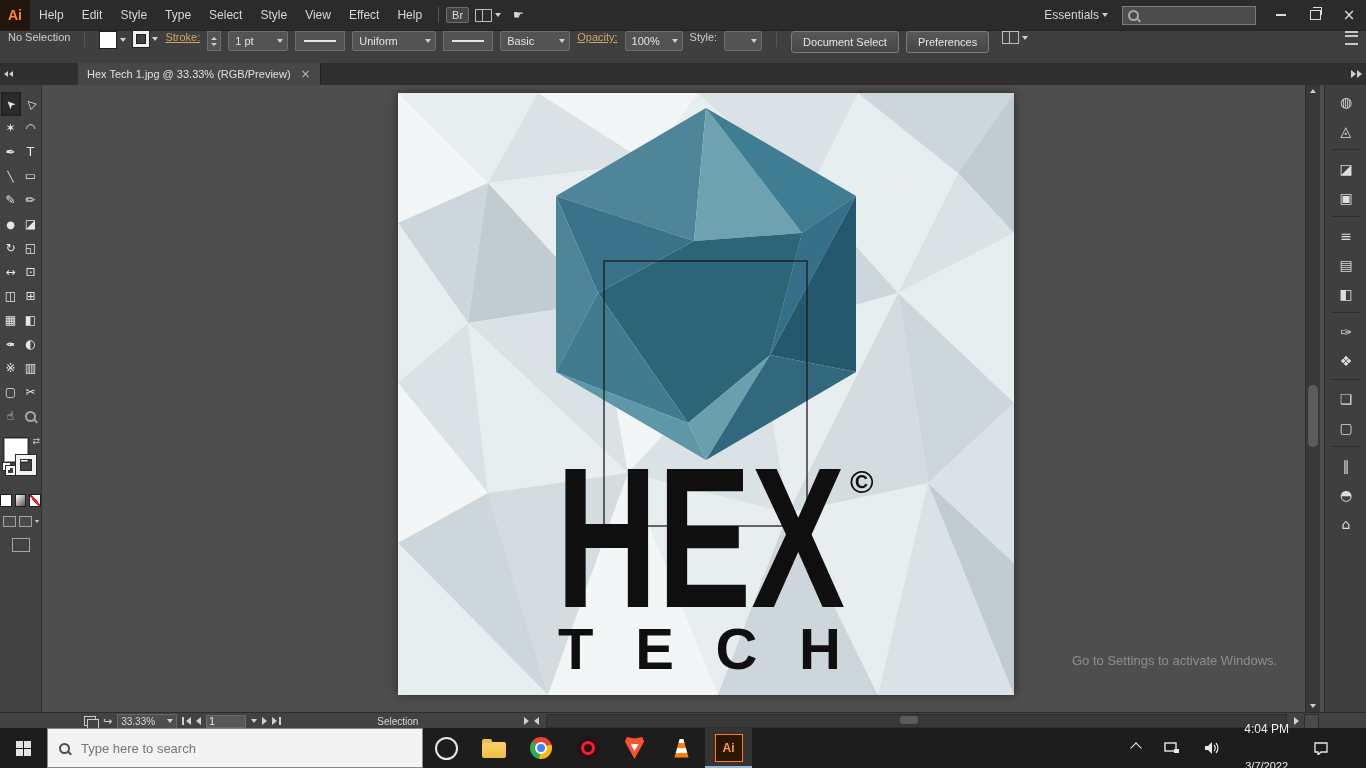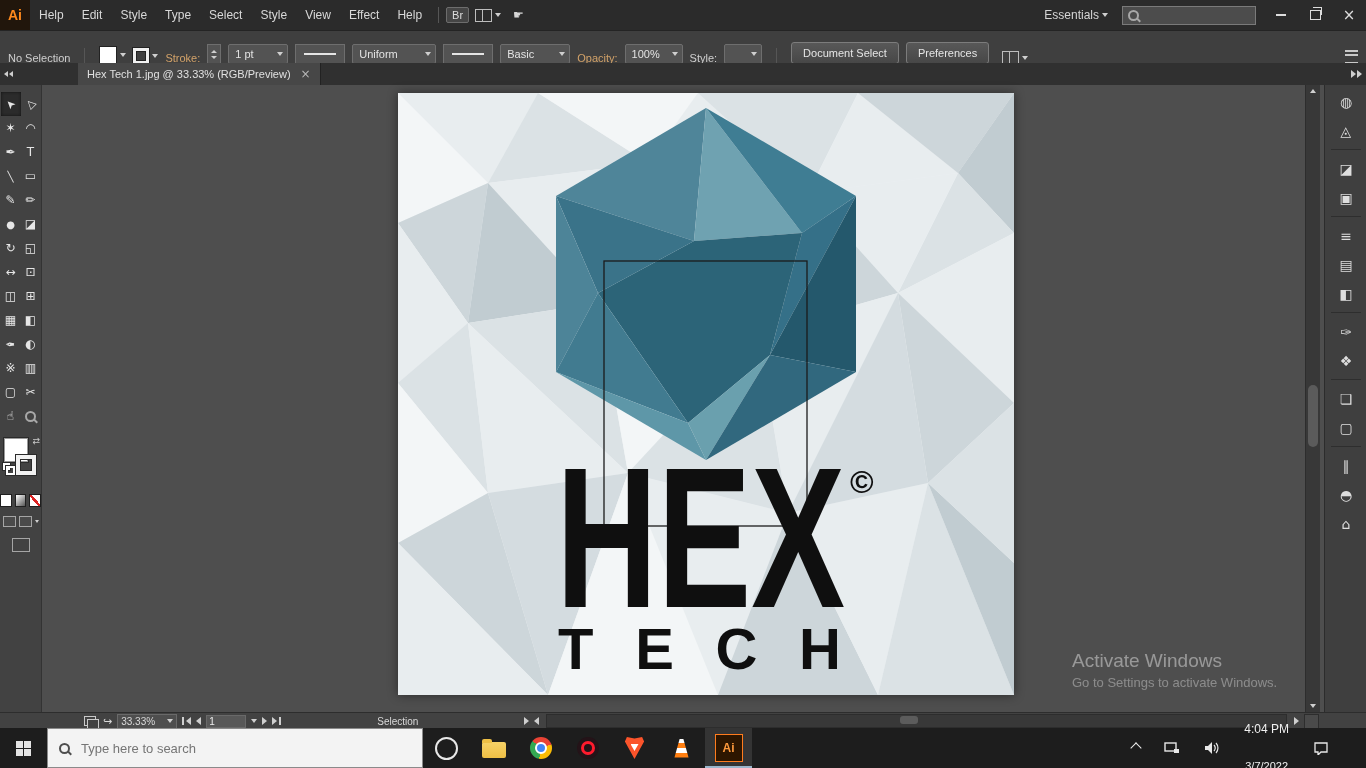--- a/index.html
+++ b/index.html
@@ -34,21 +34,21 @@
   .stock-search{width:122px;height:17px;background:#4c4c4c;border:1px solid #7a7a7a;display:flex;align-items:center;gap:5px;padding:0 5px;margin:0 8px;}
   .stock-search input{flex:1;min-width:0;background:transparent;border:0;outline:0;color:#ddd;font-size:11px;font-family:inherit;}
   .winbtn{width:34px;height:30px;display:flex;align-items:center;justify-content:center;color:#ddd;}
   .min-bar{width:10px;height:2px;background:#ddd;display:inline-block;}
   .restore-ico{position:relative;width:9px;height:8px;border:1.5px solid #ddd;display:inline-block;}
   .restore-ico::before{content:"";position:absolute;left:2px;top:-4px;width:8px;height:7px;border:1.5px solid #ddd;border-bottom:0;border-left:0;}
   .close-x{font-size:15px;line-height:1;}
 
   
   .controlbar{position:absolute;top:30px;left:0;right:0;height:33px;background:#3f3f3f;
-              border-top:1px solid #242424;border-bottom:4px solid #ef4444;display:flex;align-items:flex-end;padding:0 8px;gap:7px;}
+              border-top:1px solid #242424;border-bottom:4px solid #ef4444;display:flex;align-items:flex-start;padding:0 8px;gap:7px;}
   .lbl{font-size:11px;color:#cfcfcf;}
   .linklbl{font-size:11px;color:#d2a269;text-decoration:underline;}
   .dd{display:flex;align-items:center;height:18px;background:#535353;border:1px solid #6e6e6e;border-radius:2px;
       font-size:11px;color:#e3e3e3;padding:0 4px 0 6px;gap:6px;}
   .swatch-dd{display:flex;align-items:center;gap:3px;}
   .fillsw{width:16px;height:16px;background:#fff;border:1px solid #222;}
   .strokesw{width:10px;height:10px;border:3px solid #f0f0f0;box-shadow:0 0 0 1px #222, inset 0 0 0 1px #222;}
   .stepper{display:flex;flex-direction:column;justify-content:center;gap:3px;height:16px;padding:1px 3px;background:#535353;border:1px solid #6e6e6e;}
   .stepper .tri-up{border-width:0 3px 3px 3px;}
   .stepper .tri-down{border-width:3px 3px 0 3px;}
@@ -486,21 +486,20 @@
     <span class="tri tri-right" data-name="status-flyout-icon"></span>
     <span class="tri tri-left" data-name="scroll-left-icon"></span>
     <span class="hscroll" data-name="horizontal-scrollbar">
       <span class="hthumb" data-name="horizontal-scroll-thumb"></span>
     </span>
     <span class="tri tri-right" data-name="scroll-right-icon"></span>
     <span class="sb-corner" data-name="scrollbar-corner"></span>
   </div>
 
   <div class="watermark" data-name="activate-windows-watermark">
-    <div class="l1" data-name="watermark-title">Activate Windows</div>
     <div class="l2" data-name="watermark-subtitle">Go to Settings to activate Windows.</div>
   </div>
 
   <div class="taskbar" data-name="windows-taskbar">
     <span class="tb-item" data-name="start-button">
       <span class="win-logo" data-name="windows-logo-icon">
           <span></span>
           <span></span>
           <span></span>
           <span></span>

